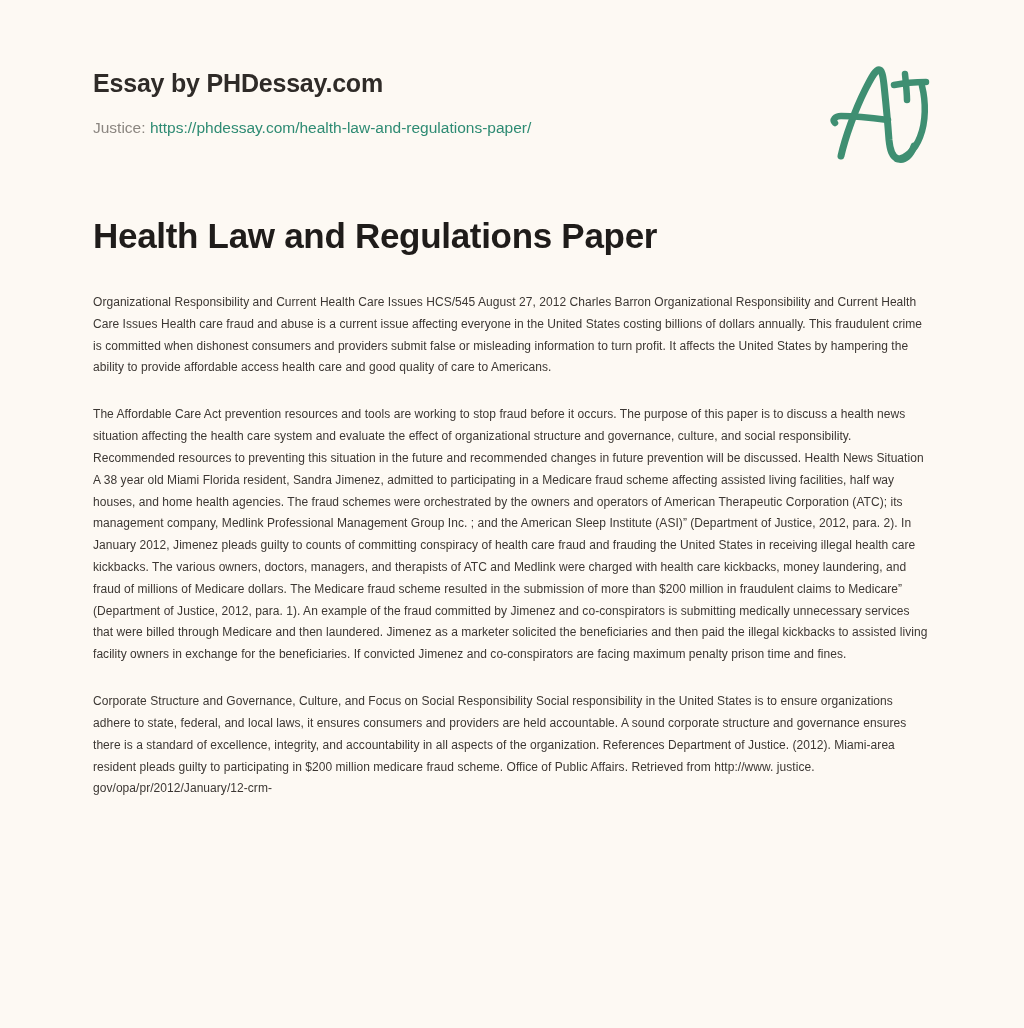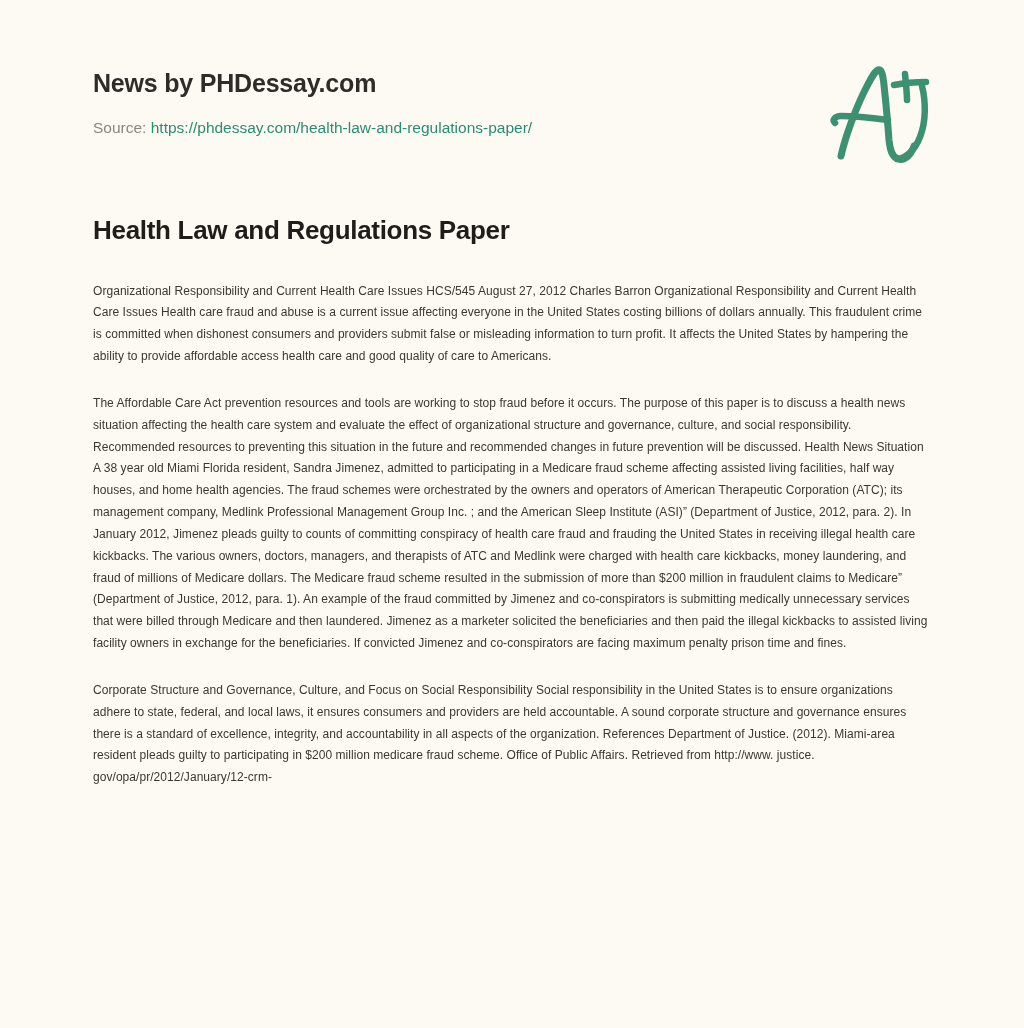--- a/index.html
+++ b/index.html
@@ -54,21 +54,21 @@
     top: 52px;
     right: -10px;
     width: 130px;
     height: 120px;
     pointer-events: none;
   }
 
   
   .doc-title {
     margin: 76px 0 0 0;
-    font-size: 26px;
+    font-size: 35px;
     font-weight: bold;
     letter-spacing: -0.3px;
     color: #1f1c1a;
     line-height: 1.25;
   }
 
   
   .doc-body {
     margin-top: 34px;
     padding-bottom: 16px;
@@ -83,24 +83,24 @@
   }
   .doc-body p:last-child { margin-bottom: 0; }
 </style>
 </head>
 <body>
 
 <div class="page">
 
   <div class="header">
 
-    <div class="brand-line">News by PHDessay.com</div>
+    <div class="brand-line">Essay by PHDessay.com</div>
 
     <div class="source-line">
-      <span>Source:</span>
+      <span>Justice:</span>
       <a class="source-link" href="#">https://phdessay.com/health-law-and-regulations-paper/</a>
     </div>
 
     <div class="logo">
       <svg viewBox="0 0 130 120" width="130" height="120" aria-hidden="true">
         <g fill="none" stroke="#3f8f72" stroke-linecap="round" stroke-linejoin="round">
 
           <path d="M31 104 C 35 86, 45 58, 55 38 C 60 28, 64 20, 68 18 C 72 17, 73 24, 74 33 C 76 52, 78 74, 79 88 C 80 98, 82 105, 88 107 C 95 109, 101 103, 104 94" stroke-width="7"></path>
 
           <path d="M25 71 C 22 68, 25 64, 31 64 C 45 64, 63 66, 78 68" stroke-width="6.5"></path>

